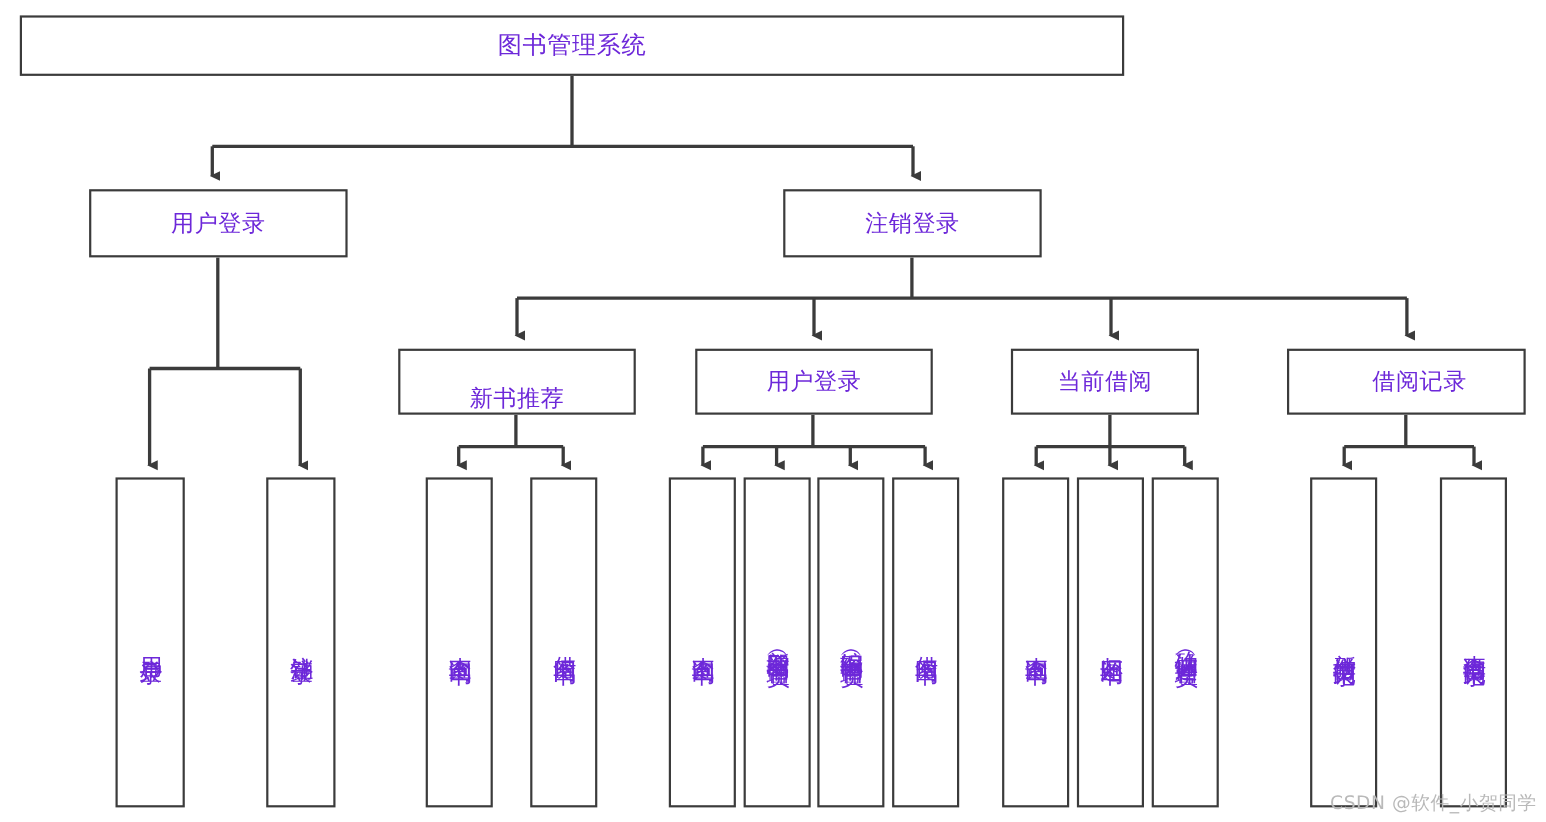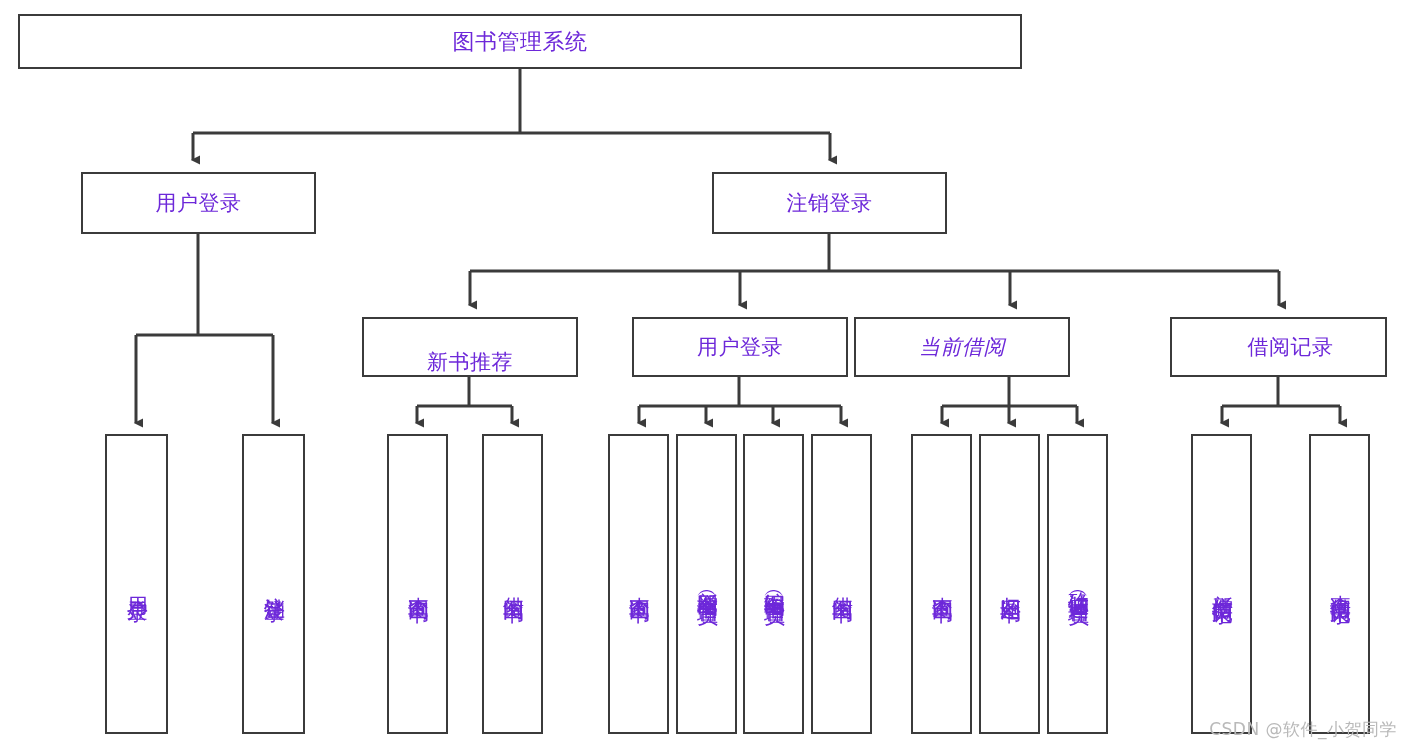--- a/index.html
+++ b/index.html
@@ -138,21 +138,21 @@
   <div class="node h" style="left:712px; top:172px; width:235px; height:62px;">
     <span class="label">注销登录</span>
   </div>
 
   <div class="node h" style="left:362px; top:317px; width:216px; height:60px;align-items:flex-end;">
     <span class="label">新书推荐</span>
   </div>
   <div class="node h" style="left:632px; top:317px; width:216px; height:60px;">
     <span class="label">用户登录</span>
   </div>
-  <div class="node h" style="left:854px; top:317px; width:216px; height:60px;font-style:italic;">
+  <div class="node h" style="left:919px; top:317px; width:171px; height:60px;">
     <span class="label">当前借阅</span>
   </div>
   <div class="node h" style="left:1170px; top:317px; width:217px; height:60px;padding-left:24px;">
     <span class="label">借阅记录</span>
   </div>
 
   <div class="node v" style="left:105px; top:434px; width:63px; height:300px;">
     <span class="label">用户登录</span>
   </div>
   <div class="node v" style="left:242px; top:434px; width:63px; height:300px;">

